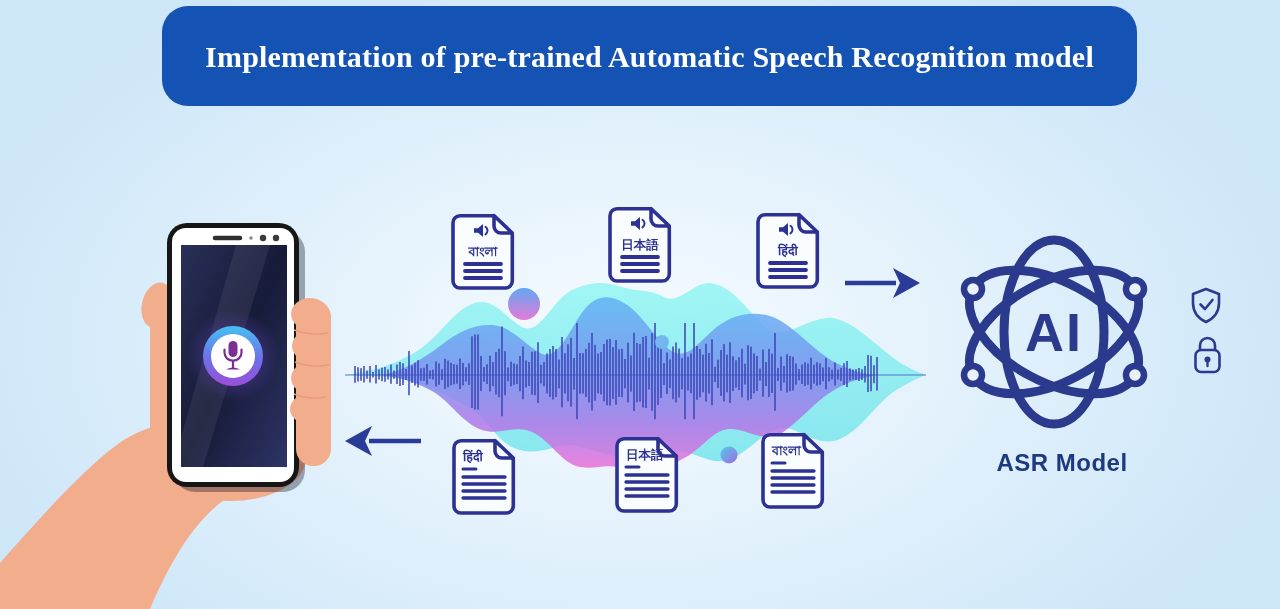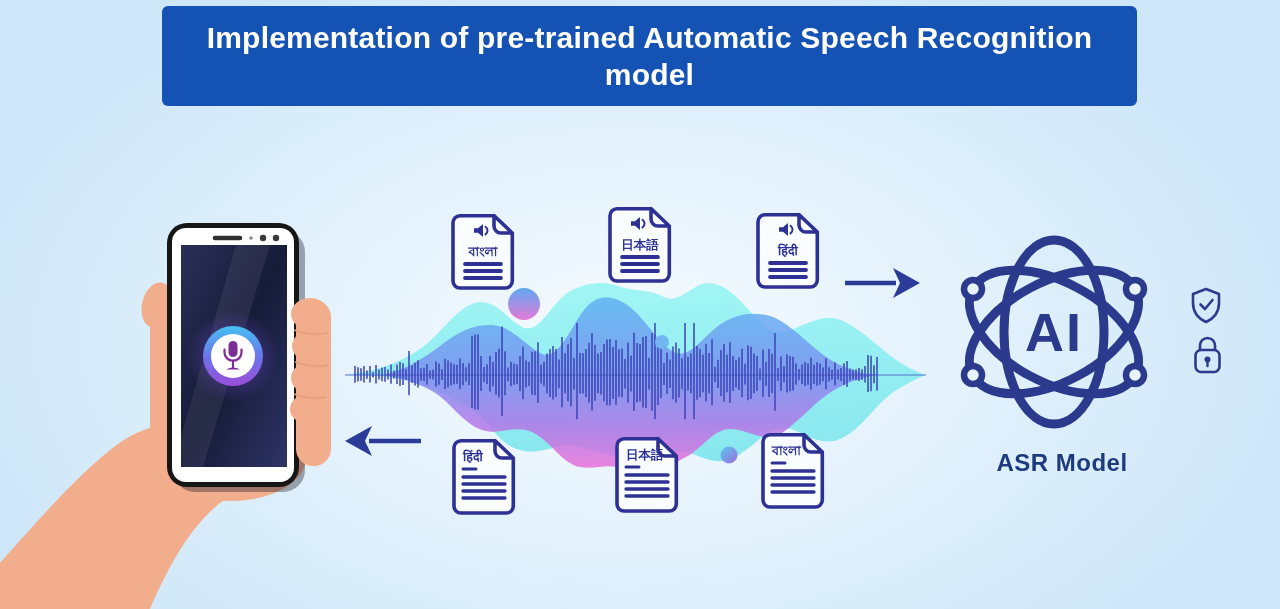--- a/index.html
+++ b/index.html
@@ -3,22 +3,22 @@
 <meta charset="utf-8">
 <style>
   html,body{margin:0;padding:0;background:#b9d8ee;}
   .stage{
     position:relative;width:1280px;height:609px;overflow:hidden;
     background:radial-gradient(ellipse 700px 420px at 49% 56%, #f6fbff 0%, #e4f2fc 45%, #cde6f8 100%);
     font-family:"Liberation Sans",sans-serif;
   }
   .banner{
     position:absolute;left:162px;top:6px;width:975px;height:100px;
-    background:#1452b4;border-radius:6px;
-    display:flex;align-items:center;justify-content:center;
+    background:#1452b4;border-radius:26px;
+    display:flex;align-items:center;justify-content:center;font-family:Liberation Serif, serif;
   }
   .title{
     color:#ffffff;font-weight:700;font-size:30px;line-height:37px;
     text-align:center;max-width:920px;letter-spacing:.2px;
   }
   svg{position:absolute;left:0;top:0;}
   text{font-family:"Liberation Sans",sans-serif;}
   .doc-label{font-size:12.5px;font-weight:700;fill:#2d3193;}
   .ai-text{font-size:54px;font-weight:700;fill:#2b3a8d;letter-spacing:2px;}
   .asr-text{font-size:24px;font-weight:700;fill:#1e3a7e;letter-spacing:.5px;}

